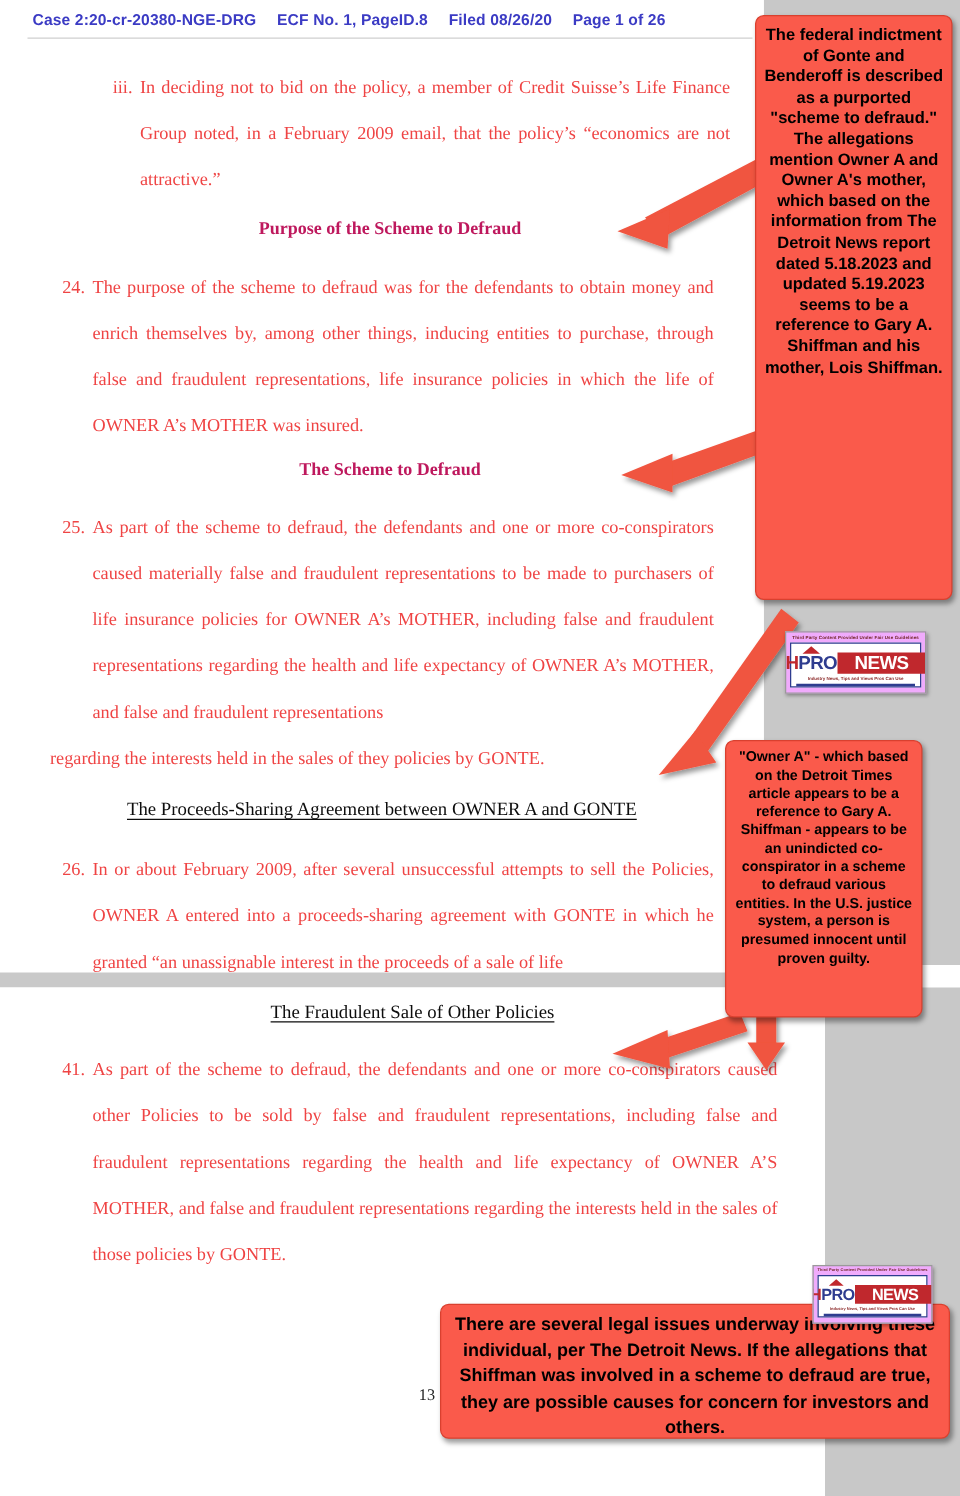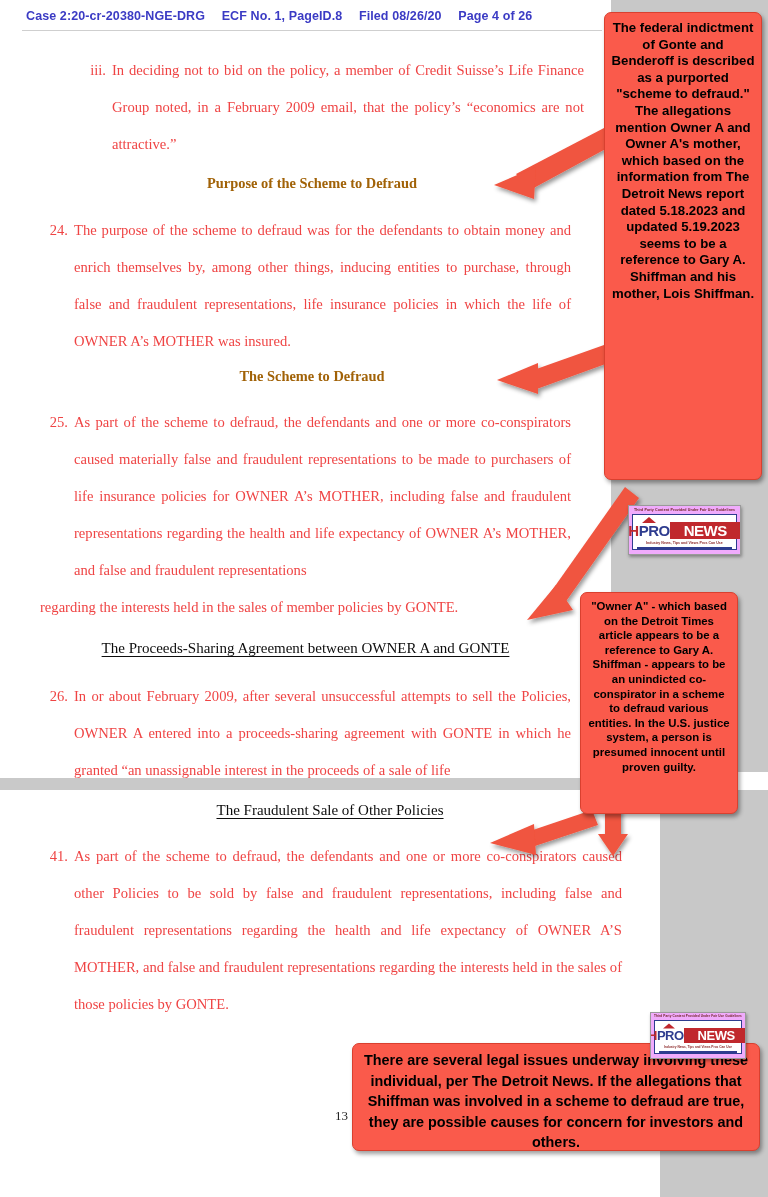--- a/index.html
+++ b/index.html
@@ -46,21 +46,21 @@
     text-align:justify;
   }
   .para .num{position:absolute;left:-38px;width:32px;text-align:right;}
 
   .ctr-head{
     position:absolute;
     text-align:center;
     font-family:"Liberation Serif", serif;
     font-weight:bold;
     font-size:14.4px;
-    color:#a16207;
+    color:#be185d;
   }
   .ul-head{
     position:absolute;
     text-align:center;
     font-family:"Liberation Serif", serif;
     font-size:15px;
     color:#0d0d0d;
     text-decoration:underline;
     text-underline-offset:3px;
   }
@@ -172,21 +172,21 @@
   <div class="gb-right-top gray-band"></div>
   <div class="gb-right-bottom gray-band"></div>
   <div class="gb1 gray-band"></div>
 
   <div class="sheet sheet-top">
 
     <div class="doc-header">
       <span>Case 2:20-cr-20380-NGE-DRG</span>
       <span>ECF No. 1, PageID.8</span>
       <span>Filed 08/26/20</span>
-      <span>Page 4 of 26</span>
+      <span>Page 1 of 26</span>
     </div>
     <div class="hdr-rule"></div>
 
     <div class="para" style="left:112px;top:52px;width:472px;">
       <span class="num">iii.</span>
       <span>In deciding not to bid on the policy, a member of Credit Suisse’s Life Finance Group noted, in a February 2009 email, that the policy’s “economics are not attractive.”</span>
     </div>
 
     <div class="ctr-head" style="left:62px;top:175px;width:500px;">Purpose of the Scheme to Defraud</div>
 
@@ -194,21 +194,21 @@
       <span class="num">24.</span>
       <span>The purpose of the scheme to defraud was for the defendants to obtain money and enrich themselves by, among other things, inducing entities to purchase, through false and fraudulent representations, life insurance policies in which the life of OWNER A’s MOTHER was insured.</span>
     </div>
 
     <div class="ctr-head" style="left:62px;top:368px;width:500px;text-align:center;">The Scheme to Defraud</div>
 
     <div class="para" style="left:74px;top:404px;width:497px;">
       <span class="num">25.</span>
       <span>As part of the scheme to defraud, the defendants and one or more co-conspirators caused materially false and fraudulent representations to be made to purchasers of life insurance policies for OWNER A’s MOTHER, including false and fraudulent representations regarding the health and life expectancy of OWNER A’s MOTHER, and false and fraudulent representations</span>
     </div>
-    <div class="para" style="left:40px;top:589px;width:531px;text-align:left;">regarding the interests held in the sales of member policies by GONTE.</div>
+    <div class="para" style="left:40px;top:589px;width:531px;text-align:left;">regarding the interests held in the sales of they policies by GONTE.</div>
 
     <div class="ul-head" style="left:40px;top:640px;width:531px;text-align:center;">The Proceeds-Sharing Agreement between OWNER A and GONTE</div>
 
     <div class="para" style="left:74px;top:678px;width:497px;">
       <span class="num">26.</span>
       <span>In or about February 2009, after several unsuccessful attempts to sell the Policies, OWNER A entered into a proceeds-sharing agreement with GONTE in which he granted “an unassignable interest in the proceeds of a sale of life</span>
     </div>
   </div>
 
   <div class="sheet sheet-bottom">

